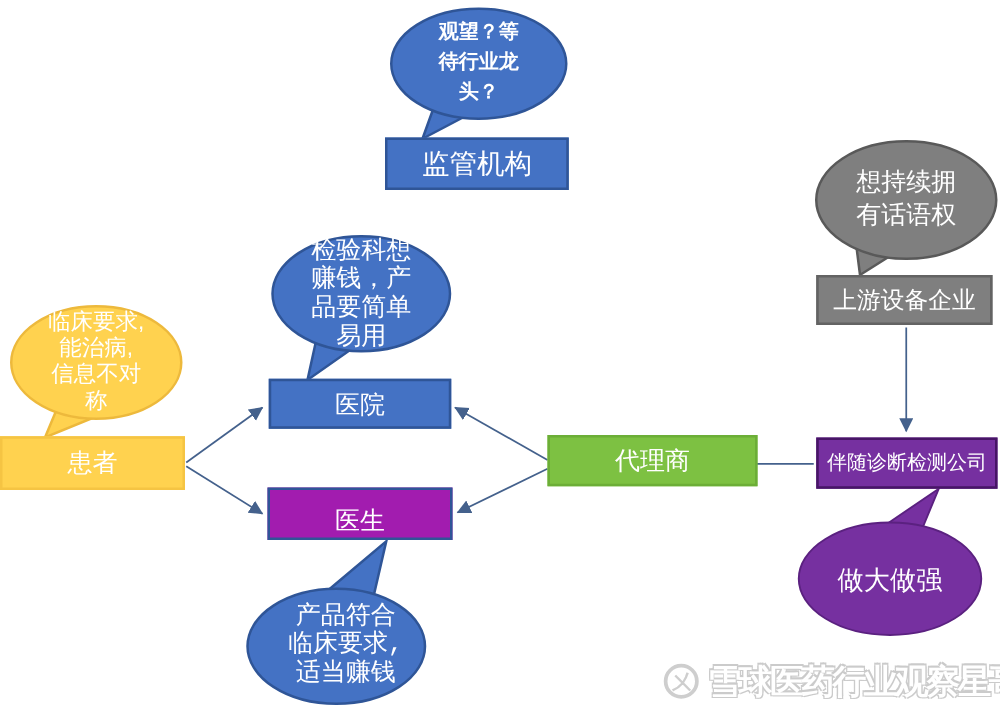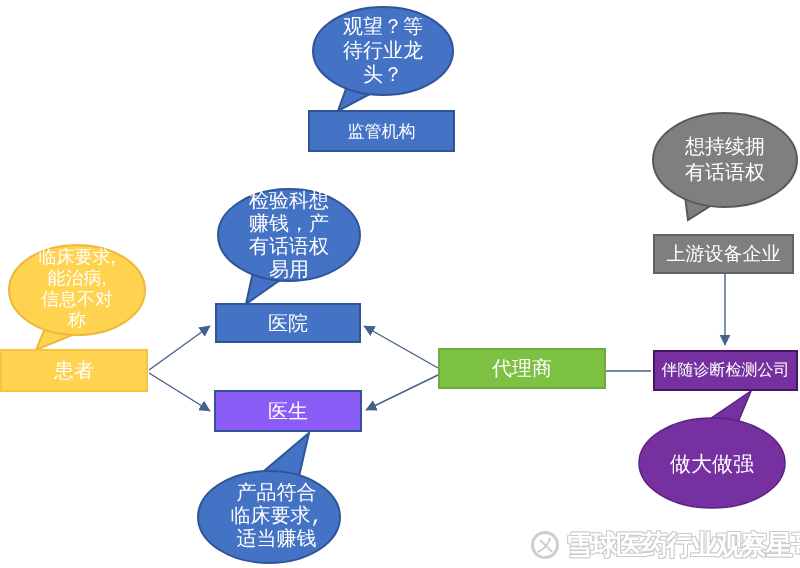--- a/index.html
+++ b/index.html
@@ -5,31 +5,31 @@
   html,body{margin:0;padding:0;}
   body{
     width:800px;height:568px;position:relative;background:#ffffff;
     font-family:"Liberation Sans","DejaVu Sans",sans-serif;overflow:hidden;
   }
   #canvas-svg{position:absolute;left:0;top:0;z-index:0;}
   .node{
     position:absolute;display:flex;align-items:center;justify-content:center;
     color:#fff;z-index:2;box-sizing:border-box;text-align:center;
   }
-  .node-regulator{left:308px;top:110px;width:147px;height:42px;background:#4472C4;border:2px solid #2F5597;font-size:17px;}
+  .node-regulator{left:308px;top:110px;width:147px;height:42px;background:#4472C4;border:2px solid #2F5597;font-size:22px;}
   .node-patient{left:0px;top:349px;width:148px;height:43px;background:#FFD24F;border:2px solid #F5C443;font-size:20px;}
   .node-hospital{left:215px;top:303px;width:146px;height:40px;background:#4472C4;border:2px solid #2F5597;font-size:20px;}
-  .node-doctor{left:214px;top:390px;width:148px;height:42px;background:#8b5cf6;border:2px solid #2F5597;font-size:20px;}
+  .node-doctor{left:214px;top:390px;width:148px;height:42px;background:#a21caf;border:2px solid #2F5597;font-size:20px;align-items:flex-end;}
   .node-agent{left:438px;top:348px;width:168px;height:41px;background:#7DC142;border:2px solid #6CAE37;font-size:20px;}
-  .node-upstream{left:653px;top:220px;width:141px;height:40px;background:#7F7F7F;border:2px solid #636363;font-size:19px;margin-top:14px;}
+  .node-upstream{left:653px;top:220px;width:141px;height:40px;background:#7F7F7F;border:2px solid #636363;font-size:19px;}
   .node-cdx{left:653px;top:350px;width:145px;height:41px;background:#7630A0;border:2px solid #471566;font-size:16px;font-family:Liberation Mono, monospace;}
   .callout-text{
     position:absolute;color:#fff;text-align:center;white-space:pre-line;z-index:3;
   }
-  .callout-regulator{left:313px;top:14px;width:140px;font-size:20px;line-height:24px;}
+  .callout-regulator{left:313px;top:14px;width:140px;font-size:16px;line-height:24px;font-weight:bold;}
   .callout-hospital{left:214px;top:189px;width:150px;font-size:20px;line-height:23px;}
   .callout-patient{left:9px;top:247px;width:136px;font-size:18px;line-height:21px;}
   .callout-doctor{left:199px;top:482px;width:155px;font-size:20px;line-height:23px;font-family:Liberation Mono, monospace;}
   .callout-upstream{left:655px;top:133px;width:140px;font-size:20px;line-height:26px;}
   .callout-cdx{left:642px;top:450px;width:140px;font-size:21px;}
   .watermark{
     position:absolute;left:531px;top:527px;display:flex;align-items:center;gap:7px;
     z-index:4;opacity:.85;
   }
   .wm-logo{
@@ -113,21 +113,21 @@
 </div>
 <div class="node node-cdx">
   <span>伴随诊断检测公司</span>
 </div>
 
 <div class="callout-text callout-regulator">观望？等
 待行业龙
 头？</div>
 <div class="callout-text callout-hospital">检验科想
 赚钱，产
-有话语权
+品要简单
 易用</div>
 <div class="callout-text callout-patient">临床要求,
 能治病,
 信息不对
 称</div>
 <div class="callout-text callout-doctor">产品符合
 临床要求,
 适当赚钱</div>
 <div class="callout-text callout-upstream">想持续拥
 有话语权</div>

